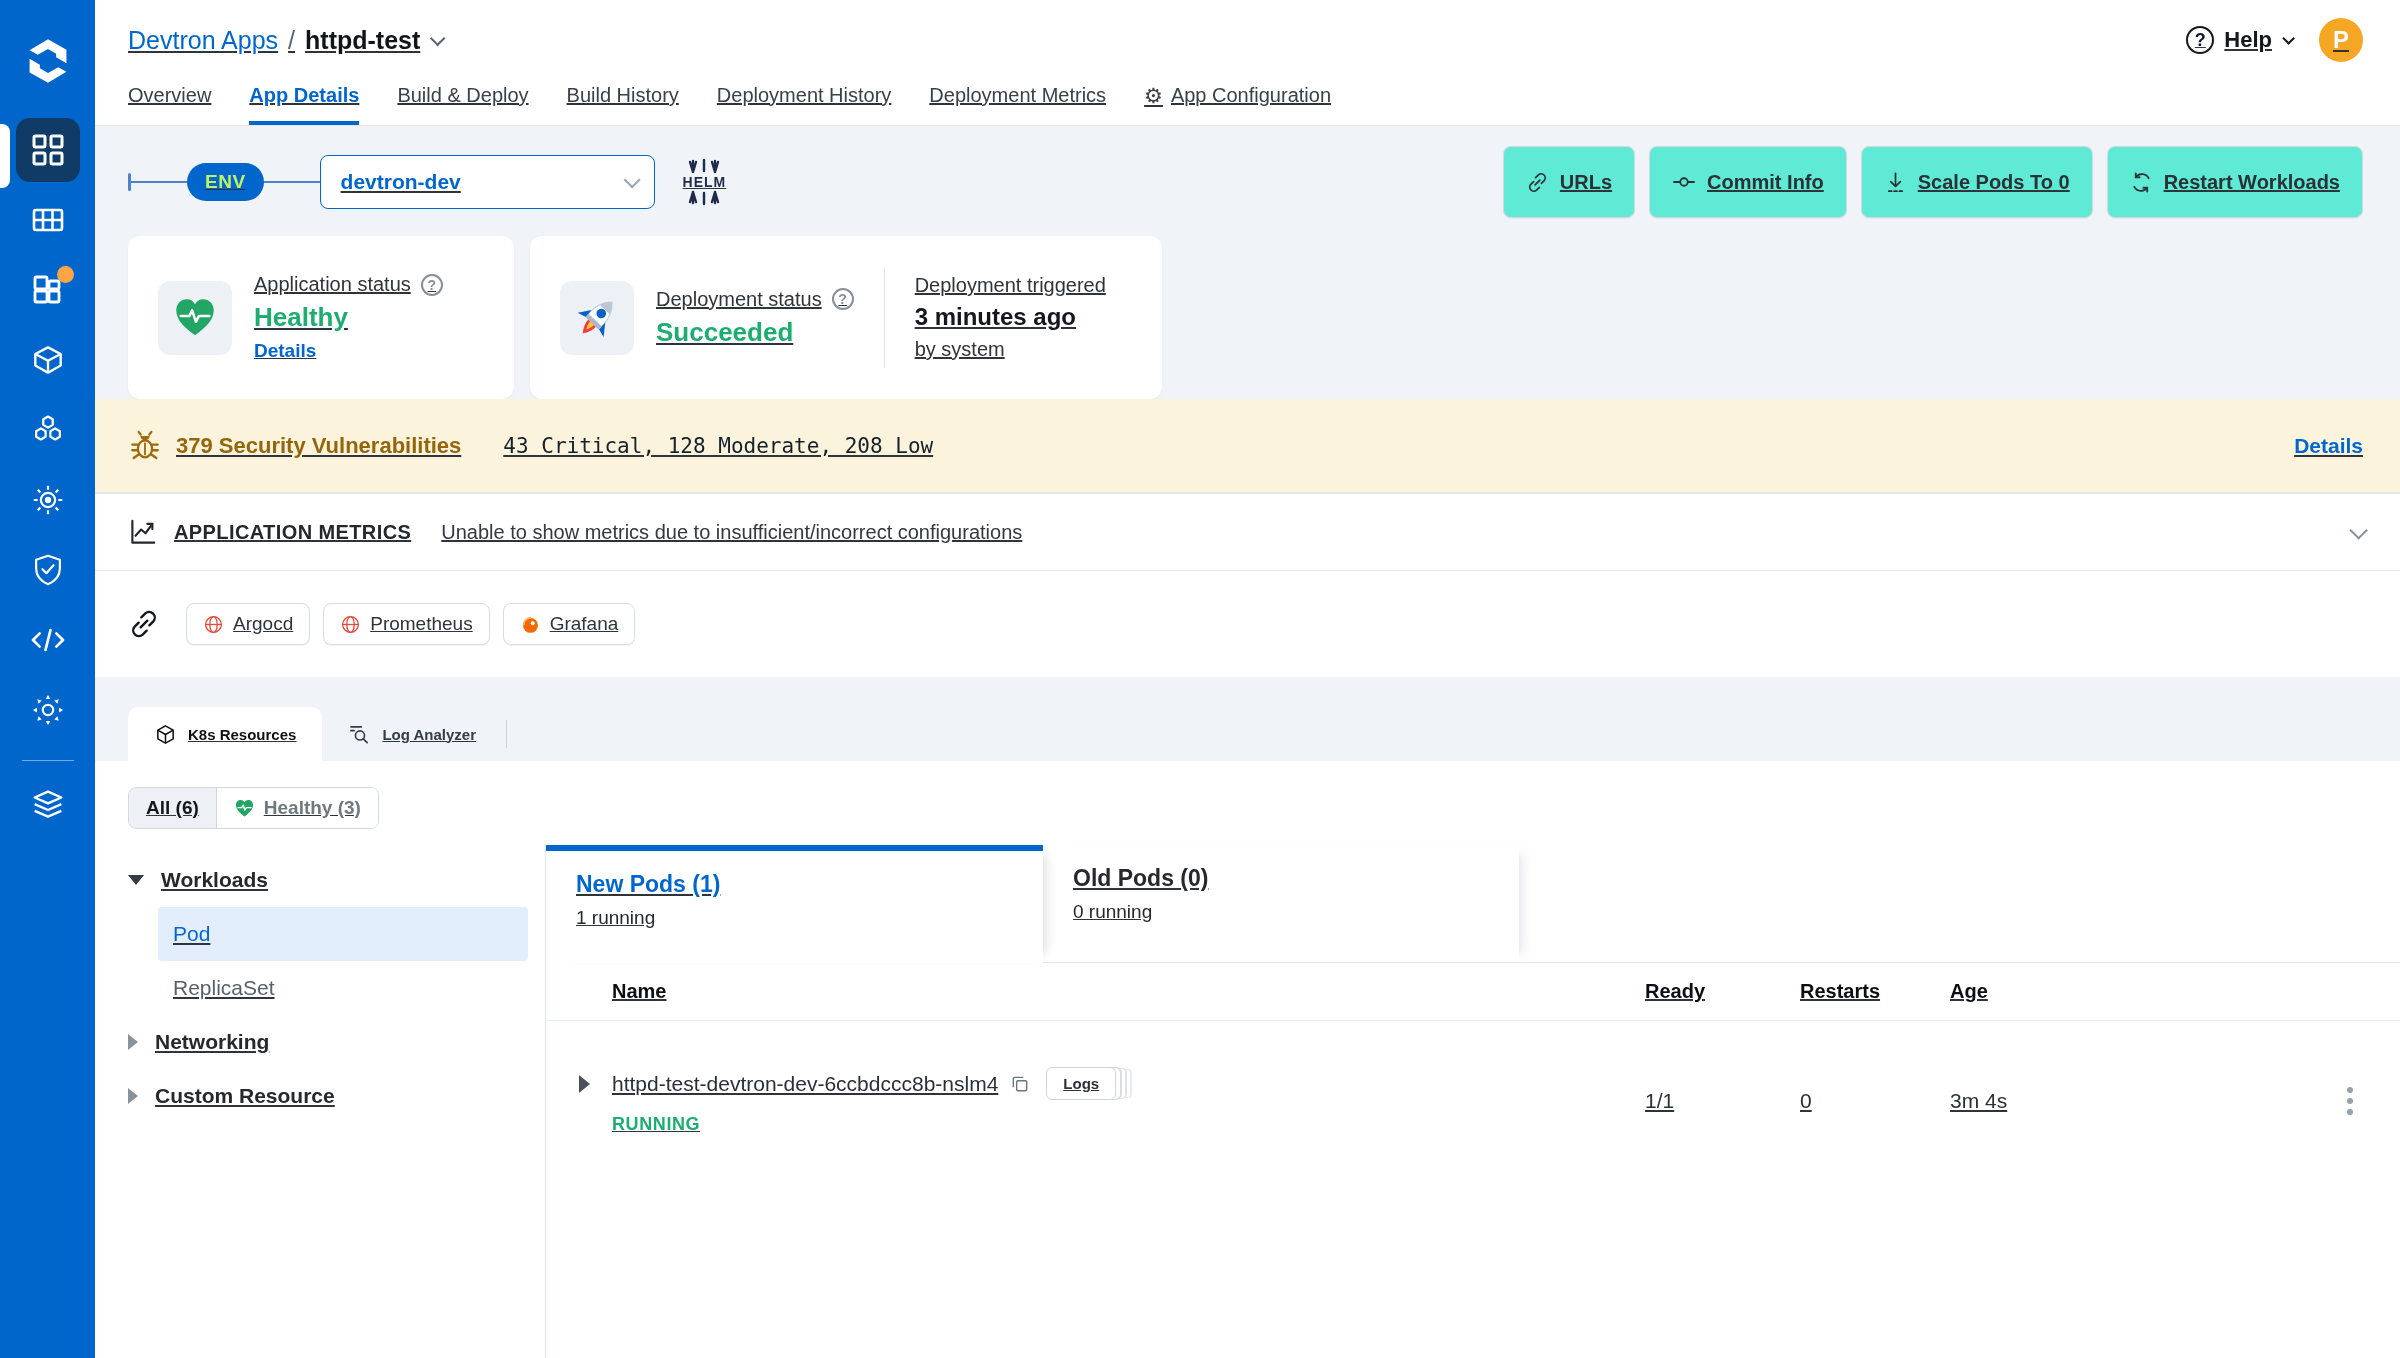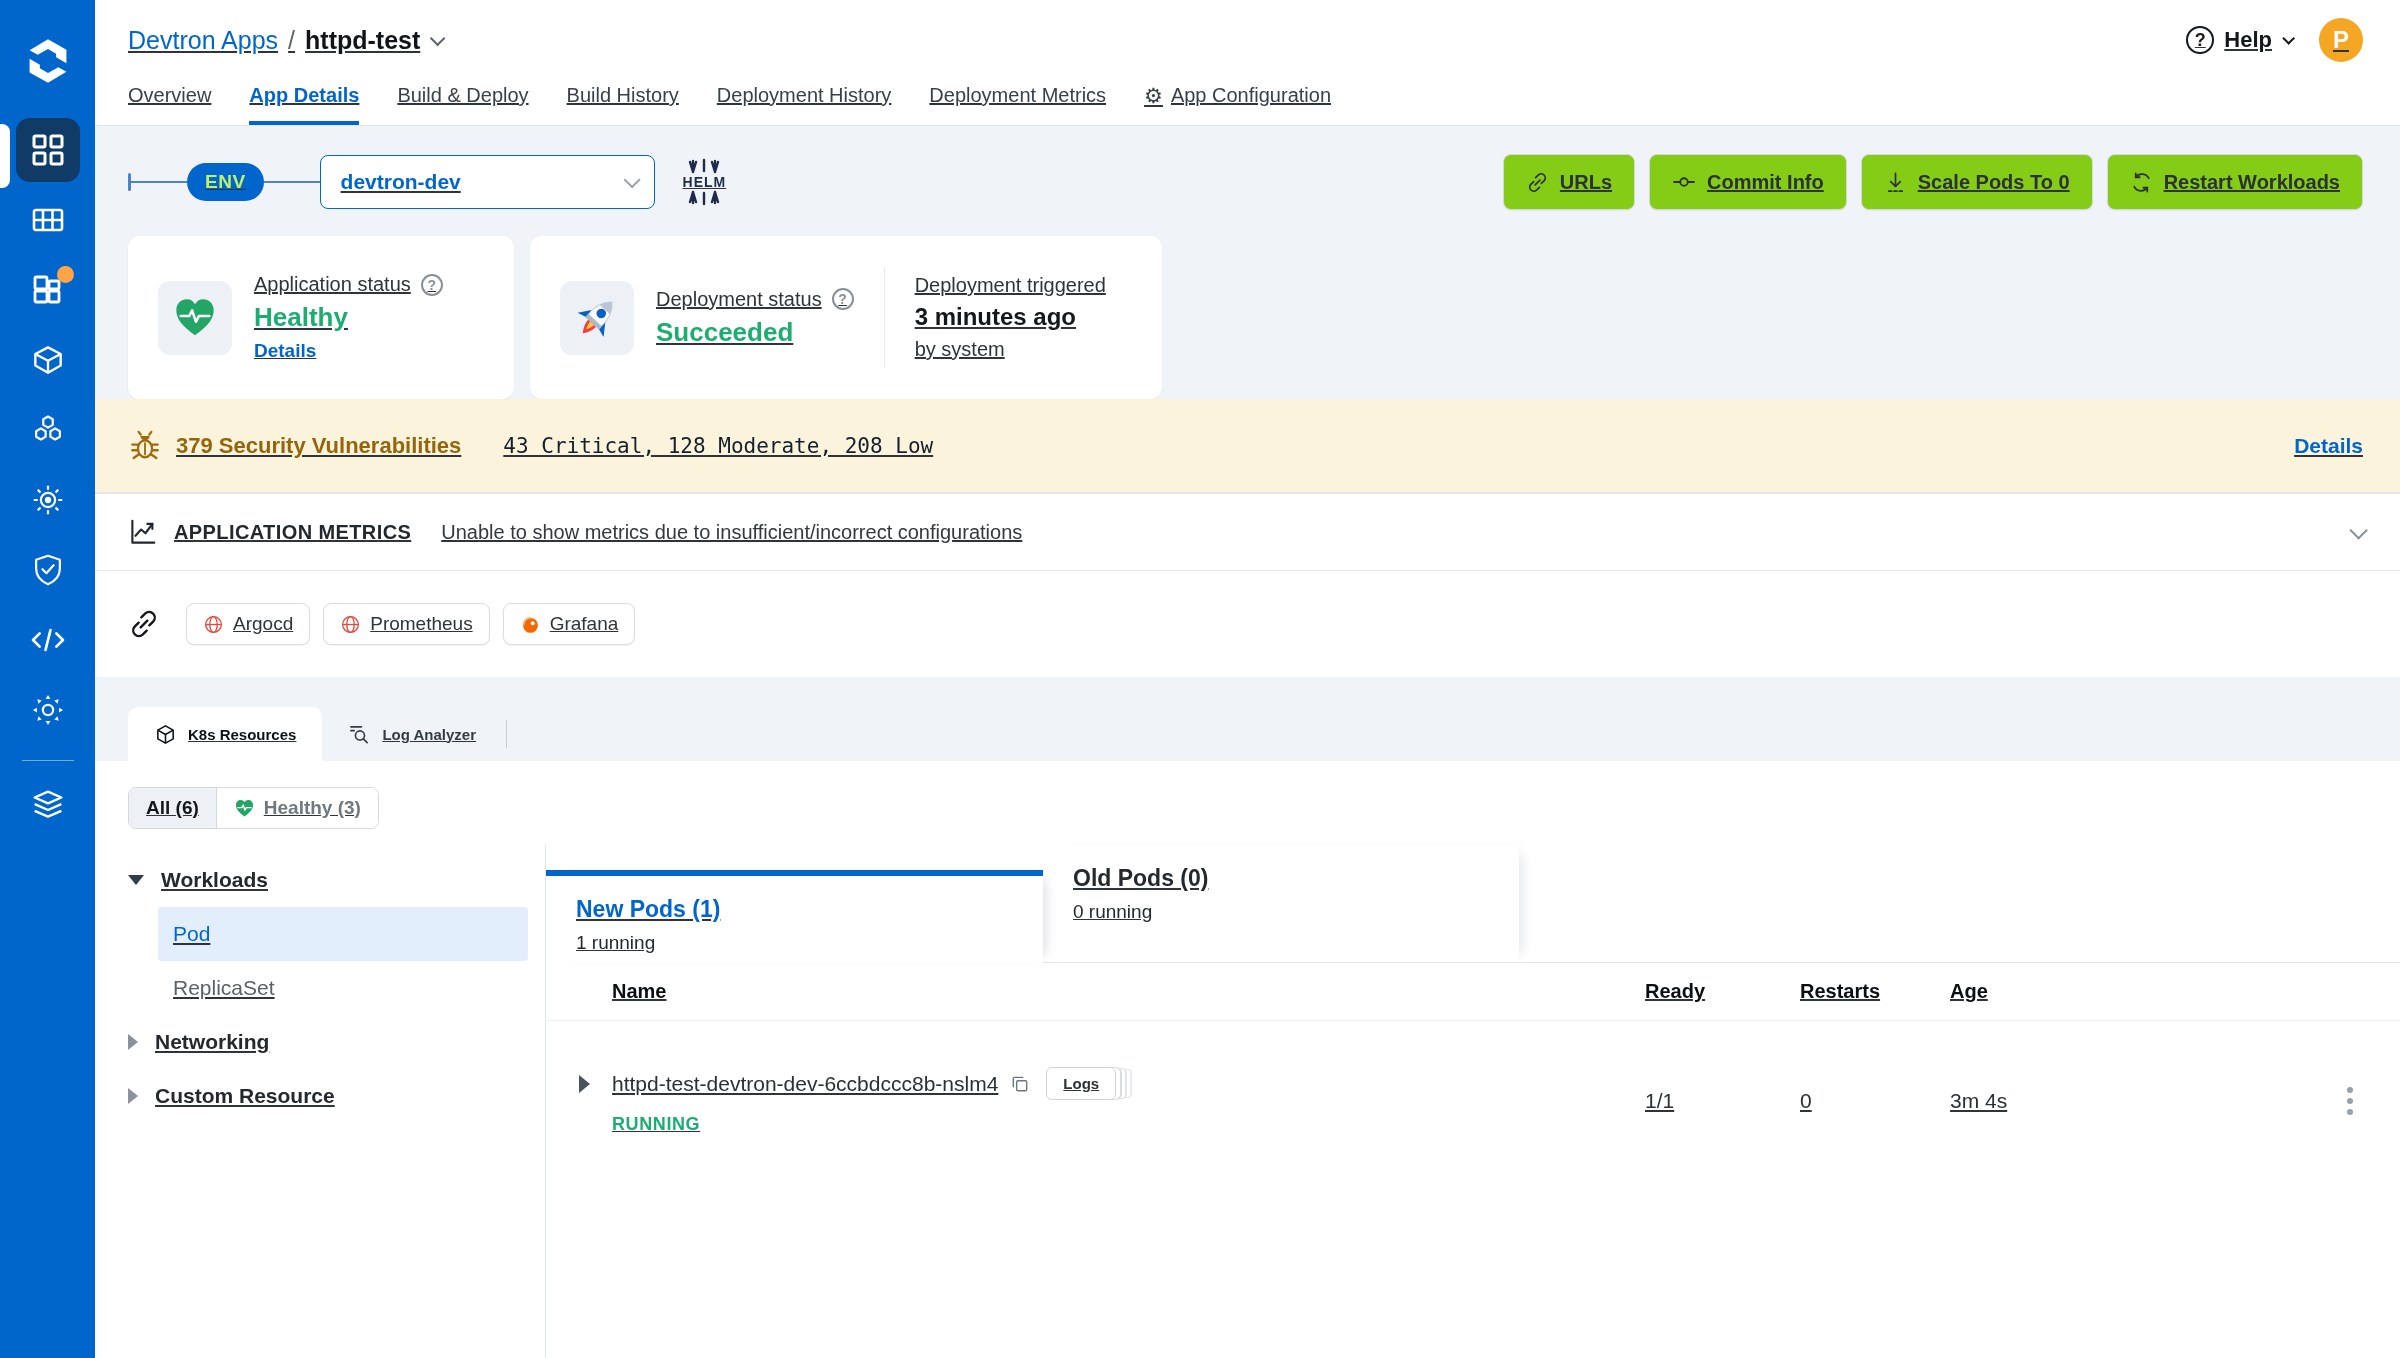--- a/index.html
+++ b/index.html
@@ -44,21 +44,21 @@
   .env-row { display:flex; align-items:center; margin:28px 37px 0 33px; height:56px; }
   .env-tick { width:3px; height:18px; background:#4D83C9; border-radius:2px; }
   .env-line { height:2px; background:#4D83C9; }
   .env-pill { background:#0066CC; color:#bef264; font-weight:bold; font-size:19px; padding:8px 18px; border-radius:22px; letter-spacing:.5px; }
   .env-select { width:335px; height:54px; background:#fff; border:1.5px solid #0066CC; border-radius:8px; display:flex; align-items:center; padding:0 18px 0 20px; cursor:pointer; }
   .env-select .val { color:#0066CC; font-weight:bold; font-size:21px; }
   .env-select .chev { margin-left:auto; border-color:#99A2AB; width:12px; height:12px; }
   .helm-wrap { margin-left:28px; display:flex; flex-direction:column; align-items:center; color:#1F2B4D; }
   .helm-word { font-size:14px; font-weight:bold; letter-spacing:1px; line-height:1; margin:1px 0; }
   .actions { margin-left:auto; display:flex; gap:14px; }
-  .act-btn { height:56px; background:#84cc16; border:1px solid #D4D9DE; border-radius:8px; display:flex; align-items:center; gap:11px; padding:0 22px; font-size:20px; font-weight:bold; color:#2B3137; cursor:pointer; box-shadow:0 1px 1px rgba(0,21,41,.04); }
+  .act-btn { height:72px; background:#5eead4; border:1px solid #D4D9DE; border-radius:8px; display:flex; align-items:center; gap:11px; padding:0 22px; font-size:20px; font-weight:bold; color:#2B3137; cursor:pointer; box-shadow:0 1px 1px rgba(0,21,41,.04); }
 
   
   .cards-row { display:flex; gap:16px; margin:26px 37px 0 33px; }
   .card { background:#fff; border-radius:12px; padding:26px 30px; display:flex; align-items:center; box-shadow:0 1px 2px rgba(0,21,41,.05); height:163px; }
   .icon-box { width:74px; height:74px; background:#EDF1F5; border-radius:12px; display:flex; align-items:center; justify-content:center; flex:0 0 74px; }
   .card-col { margin-left:22px; }
   .card-title-row { display:flex; align-items:center; gap:10px; font-size:20px; color:#2E3439; }
   .q-circle { width:22px; height:22px; border:2px solid #878F98; border-radius:50%; color:#878F98; font-size:14px; font-weight:bold; display:flex; align-items:center; justify-content:center; cursor:pointer; }
   .card-value { font-size:26px; font-weight:bold; color:#1DAD70; margin-top:6px; }
   .card-link { font-size:19px; font-weight:bold; color:#0066CC; margin-top:7px; cursor:pointer; }
@@ -101,21 +101,21 @@
   .tree { width:450px; flex:0 0 450px; padding-top:8px; }
   .tree-group { height:54px; display:flex; align-items:center; padding-left:33px; font-size:21px; font-weight:bold; color:#25292E; cursor:pointer; gap:17px; }
   .caret-down { width:0; height:0; border-left:8px solid transparent; border-right:8px solid transparent; border-top:10px solid #333B44; }
   .caret-right { width:0; height:0; border-top:8px solid transparent; border-bottom:8px solid transparent; border-left:10px solid #8A929B; }
   .tree-child { height:54px; display:flex; align-items:center; margin-left:63px; width:370px; padding-left:15px; font-size:21px; color:#596168; cursor:pointer; border-radius:4px; }
   .tree-child.selected { background:#E2EEFB; color:#0066CC; }
 
   .pods-panel { flex:1; border-left:1px solid #E1E6EB; display:flex; flex-direction:column; min-width:0; }
   .pod-tabs { display:flex; height:118px; flex:0 0 118px; }
   .pod-tab { padding:20px 0 0 30px; cursor:pointer; }
-  .pod-tab.new { width:497px; border-top:6px solid #0066CC; box-shadow:10px 0 12px -9px rgba(10,30,50,.18);margin-top:25px; }
+  .pod-tab.new { width:497px; border-top:6px solid #0066CC; box-shadow:10px 0 12px -9px rgba(10,30,50,.18); }
   .pod-tab.old { width:476px; border-bottom:1px solid #E1E6EB; box-shadow:10px 0 12px -9px rgba(10,30,50,.15); }
   .pod-tab .t1 { font-size:23px; font-weight:bold; color:#25292E; }
   .pod-tab.new .t1 { color:#0066CC; }
   .pod-tab .t2 { font-size:19px; color:#25292E; margin-top:9px; }
   .pod-tabs-filler { flex:1; border-bottom:1px solid #E1E6EB; }
 
   .pods-table { display:flex; flex-direction:column;gap:28px; }
   .tbl-head { display:flex; height:58px; align-items:center; border-bottom:1px solid #ECEFF2; font-size:20px; font-weight:bold; color:#0B0F14; }
   .col-name { flex:1; padding-left:66px; min-width:0; }
   .col-ready { width:155px; flex:0 0 155px; }

